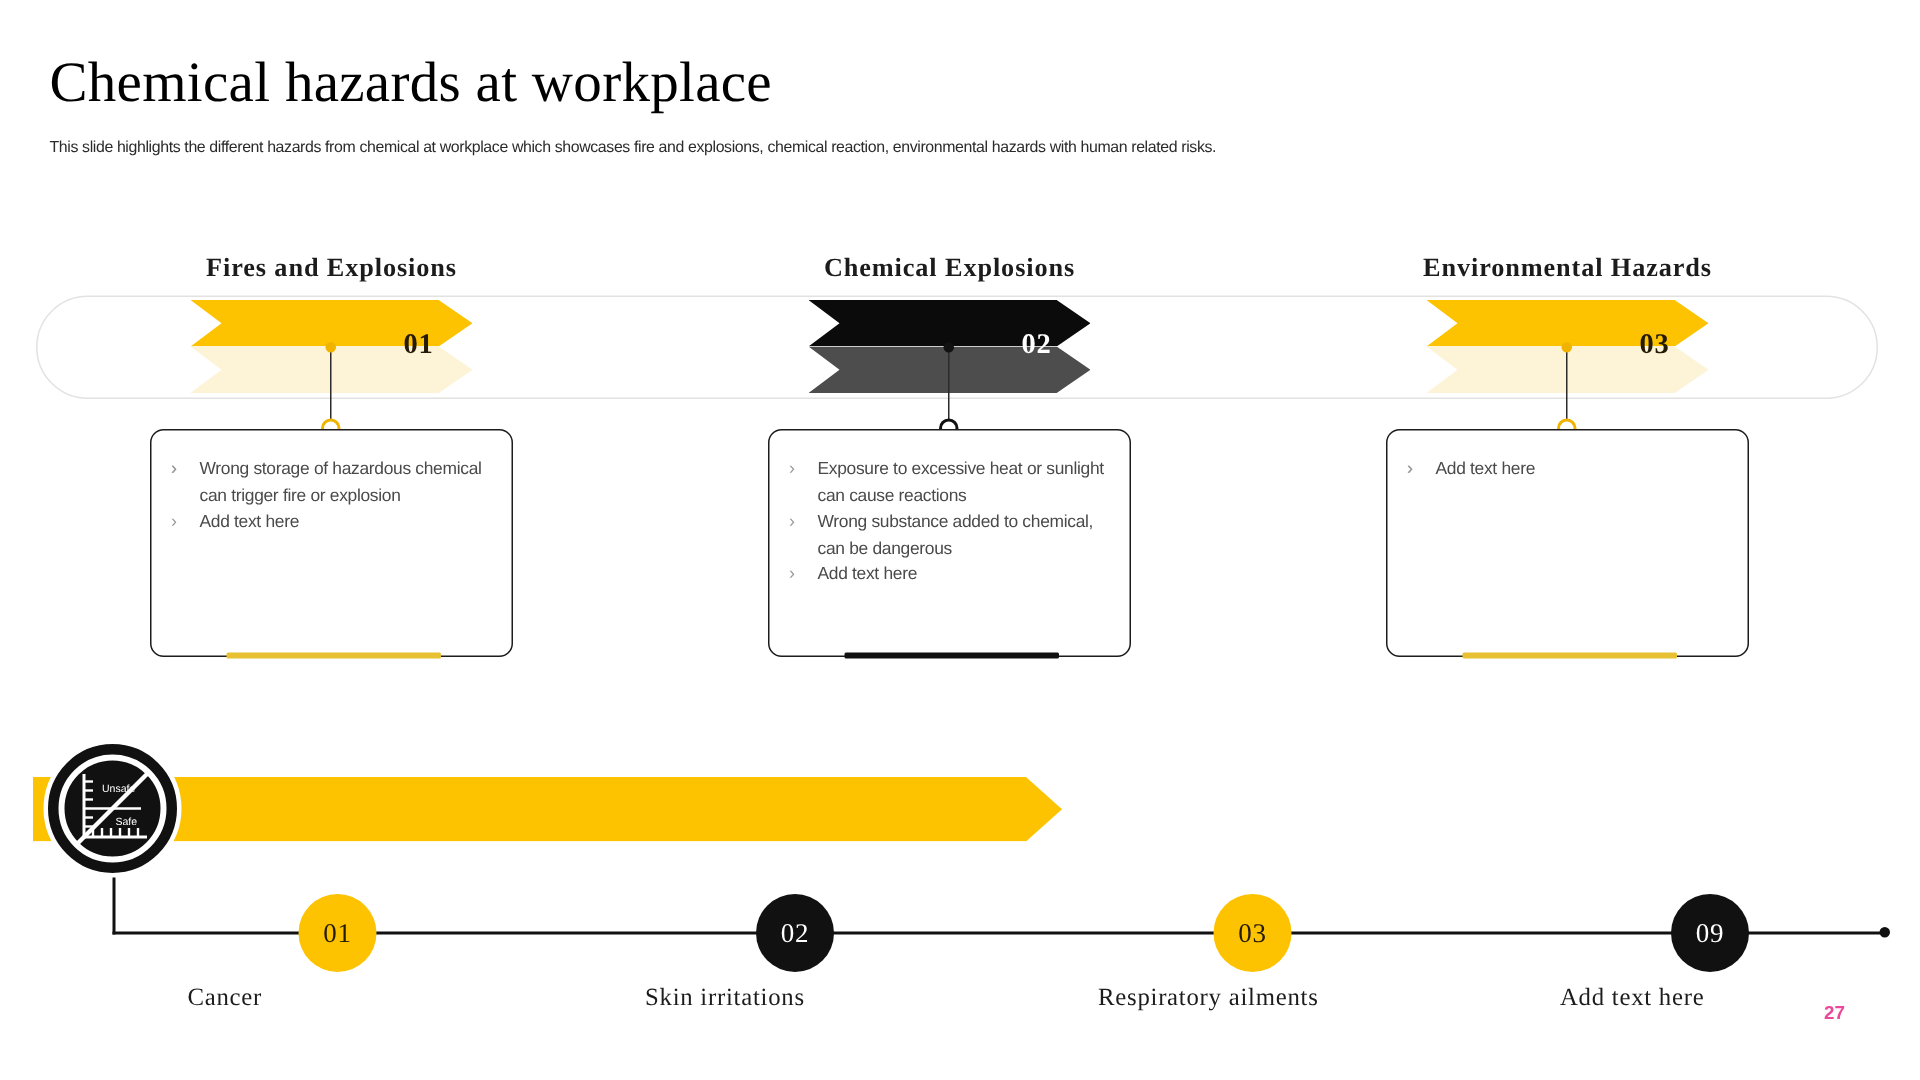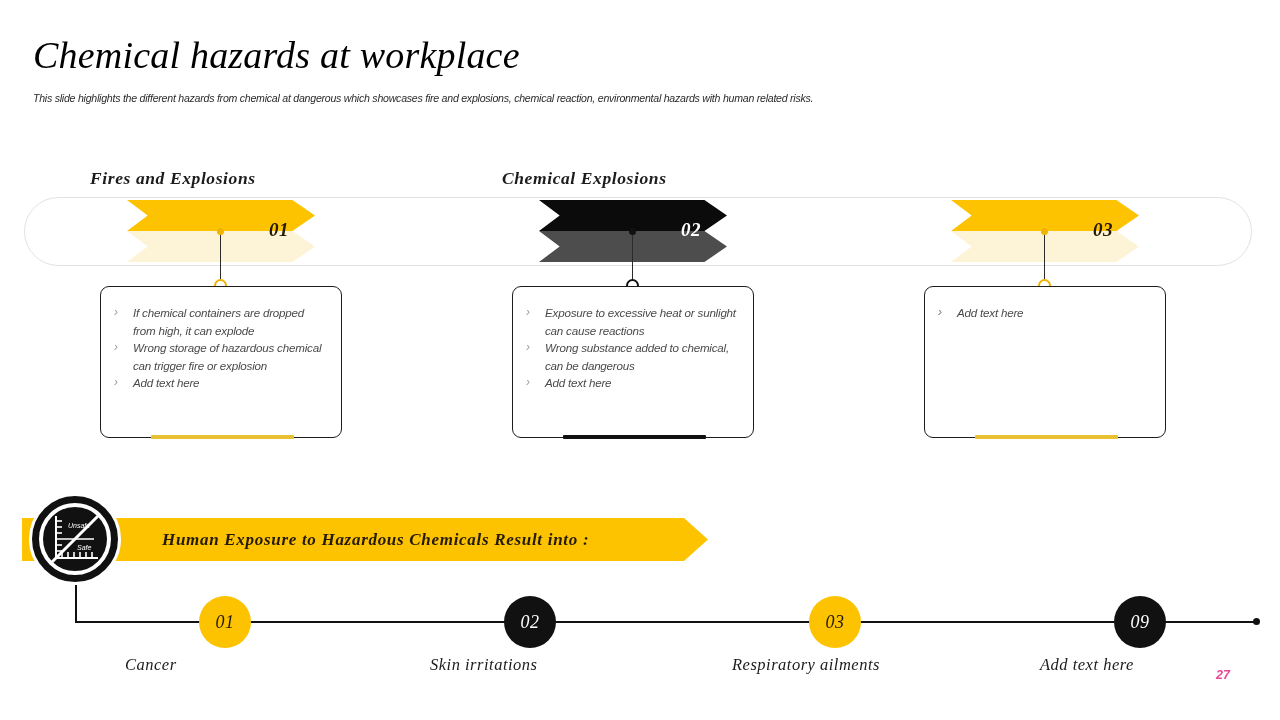--- a/index.html
+++ b/index.html
@@ -2,21 +2,21 @@
 <html><head>
 <meta charset="utf-8">
 <style>
   * { box-sizing: border-box; margin: 0; padding: 0; }
   html, body {
     width: 1280px; height: 720px;
     background: #ffffff;
     font-family: "Liberation Sans", sans-serif;
     overflow: hidden;
   }
-  .slide { position: relative; width: 1048px; height: 720px; background:#fff;font-style:italic; }
+  .slide { position: relative; width: 1048px; height: 720px; background:#fff; }
 
   
   .title {
     position: absolute; left: 33px; top: 32px;
     font-family: "Liberation Serif", serif;
     font-size: 38px; font-weight: 400; color: #000;
     letter-spacing: .2px; line-height: 46px;
     white-space: nowrap;
   }
   .subtitle {
@@ -33,21 +33,21 @@
     border: 1px solid #e2e2e2; border-radius: 35px;
     background: #fff;
   }
 
   
   .col-head {
     position: absolute; top: 168px;
     font-family: "Liberation Serif", serif;
     font-size: 17.5px; font-weight: 700; color: #1c1c1c;
     letter-spacing: .6px; white-space: nowrap;
-    text-align: left;
+    text-align: center;
   }
 
   
   .chev { position: absolute; top: 200px; width: 188px; height: 62px; }
   .chev .half {
     position: absolute; left: 0; width: 188px; height: 31px;
     -webkit-clip-path: polygon(0 0, 88% 0, 100% 50%, 88% 100%, 0 100%, 11% 50%);
     clip-path: polygon(0 0, 88% 0, 100% 50%, 88% 100%, 0 100%, 11% 50%);
   }
   .chev .top { top: 0; }
@@ -133,38 +133,38 @@
     font-family: "Liberation Sans", sans-serif;
     font-size: 12.5px; font-weight: 700; color: #ec4899;
   }
 </style>
 </head>
 <body>
 
 <div class="slide">
 
   <div class="title">Chemical hazards at workplace</div>
-  <div class="subtitle">This slide highlights the different hazards from chemical at dangerous which showcases fire and explosions, chemical reaction, environmental hazards with human related risks.</div>
+  <div class="subtitle">This slide highlights the different hazards from chemical at workplace which showcases fire and explosions, chemical reaction, environmental hazards with human related risks.</div>
 
   <div class="pill"></div>
 
   <div class="col-head" style="left:90px; width:262px;">Fires and Explosions</div>
 
   <div class="chev" style="left:127px;">
     <div class="half top" style="background: rgb(253, 195, 0);"></div>
     <div class="half bot" style="background: rgb(253, 243, 215); filter: drop-shadow(rgb(232, 198, 90) 0px 0px 0.4px);"></div>
     <div class="num" style="color: rgb(36, 26, 8);">01</div>
   </div>
   <div class="conn-line" style="left:220px; top:231px; height:55px;"></div>
   <div class="conn-dot" style="left: 217px; top: 228px; background: rgb(240, 180, 0);"></div>
   <div class="conn-ring" style="left: 214px; top: 279px; border: 2.6px solid rgb(240, 180, 0);"></div>
 
   <div class="card" style="left:100px; width:242px;">
     <ul>
-      <li><span class="chevglyph">›</span><span>If chemical containers are dropped from high, it can explode</span></li>
+      <li><span class="chevglyph">›</span></li>
       <li><span class="chevglyph">›</span><span>Wrong storage of hazardous chemical can trigger fire or explosion</span></li>
       <li><span class="chevglyph">›</span><span>Add text here</span></li>
     </ul>
     <div class="card-accent" style="background: rgb(232, 193, 51);"></div>
   </div>
 
   <div class="col-head" style="left:502px; width:262px;">Chemical Explosions</div>
 
   <div class="chev" style="left:539px;">
     <div class="half top" style="background: rgb(11, 11, 11);"></div>
@@ -177,40 +177,40 @@
 
   <div class="card" style="left:512px; width:242px;">
     <ul>
       <li><span class="chevglyph">›</span><span>Exposure to excessive heat or sunlight can cause reactions</span></li>
       <li><span class="chevglyph">›</span><span>Wrong substance added to chemical, can be dangerous</span></li>
       <li><span class="chevglyph">›</span><span>Add text here</span></li>
     </ul>
     <div class="card-accent" style="background: rgb(17, 17, 17);"></div>
   </div>
 
+  <div class="col-head" style="left:914px; width:262px;">Environmental Hazards</div>
 
   <div class="chev" style="left:951px;">
     <div class="half top" style="background: rgb(253, 195, 0);"></div>
     <div class="half bot" style="background: rgb(253, 243, 215); filter: drop-shadow(rgb(232, 198, 90) 0px 0px 0.4px);"></div>
     <div class="num" style="color: rgb(36, 26, 8);">03</div>
   </div>
   <div class="conn-line" style="left:1044px; top:231px; height:55px;"></div>
   <div class="conn-dot" style="left: 1041px; top: 228px; background: rgb(240, 180, 0);"></div>
   <div class="conn-ring" style="left: 1038px; top: 279px; border: 2.6px solid rgb(240, 180, 0);"></div>
 
   <div class="card" style="left:924px; width:242px;">
     <ul>
       <li><span class="chevglyph">›</span></li>
       <li><span class="chevglyph">›</span><span>Add text here</span></li>
     </ul>
     <div class="card-accent" style="background: rgb(232, 193, 51);"></div>
   </div>
 
   <div class="banner"></div>
-  <div class="banner-label">Human Exposure to Hazardous Chemicals Result into :</div>
 
   <div class="gauge-outer">
     <svg width="86" height="86" viewBox="0 0 86 86">
       <circle cx="43" cy="43" r="34" fill="none" stroke="#ffffff" stroke-width="4"></circle>
       <line x1="19" y1="67" x2="67" y2="19" stroke="#ffffff" stroke-width="3"></line>
       <line x1="24" y1="20" x2="24" y2="62" stroke="#ffffff" stroke-width="2"></line>
       <line x1="24" y1="62" x2="66" y2="62" stroke="#ffffff" stroke-width="2"></line>
       <line x1="24" y1="43" x2="62" y2="43" stroke="#ffffff" stroke-width="1.6"></line>
       <g stroke="#ffffff" stroke-width="1.6">
         <line x1="24" y1="25" x2="30" y2="25"></line>

